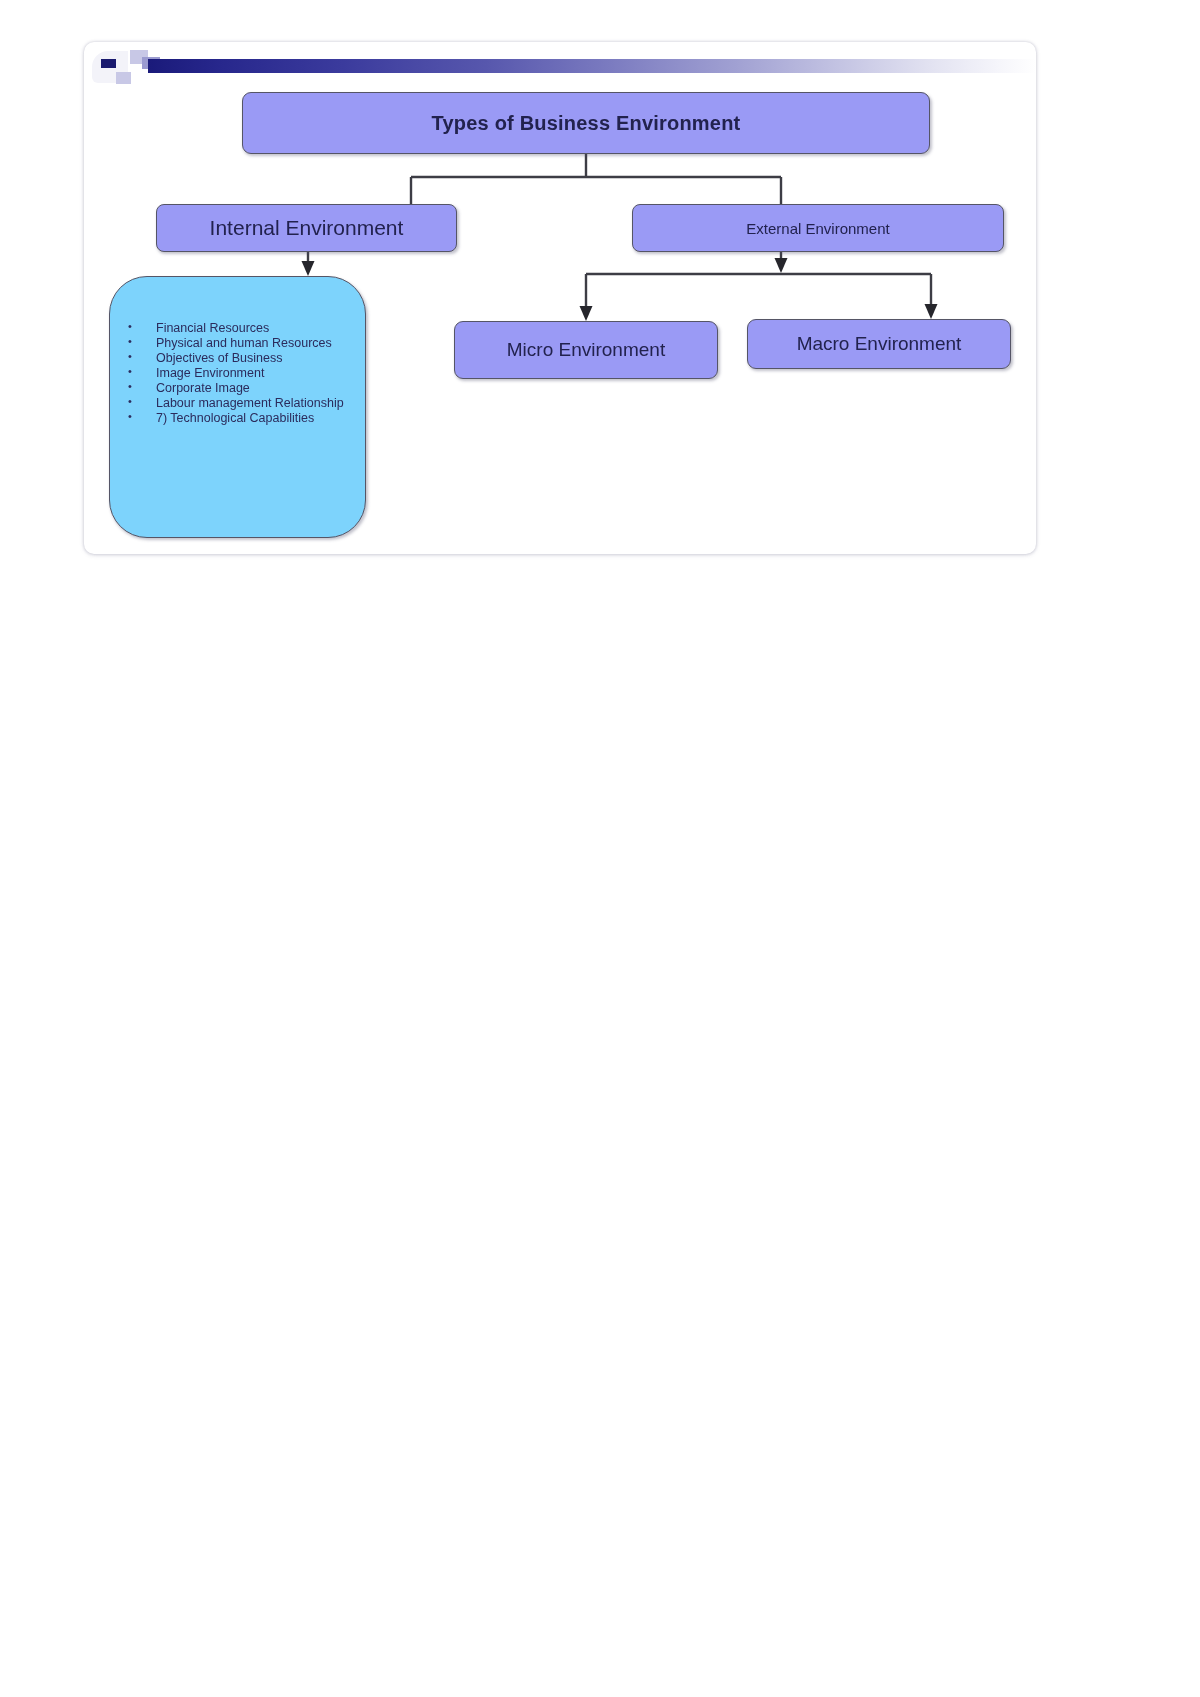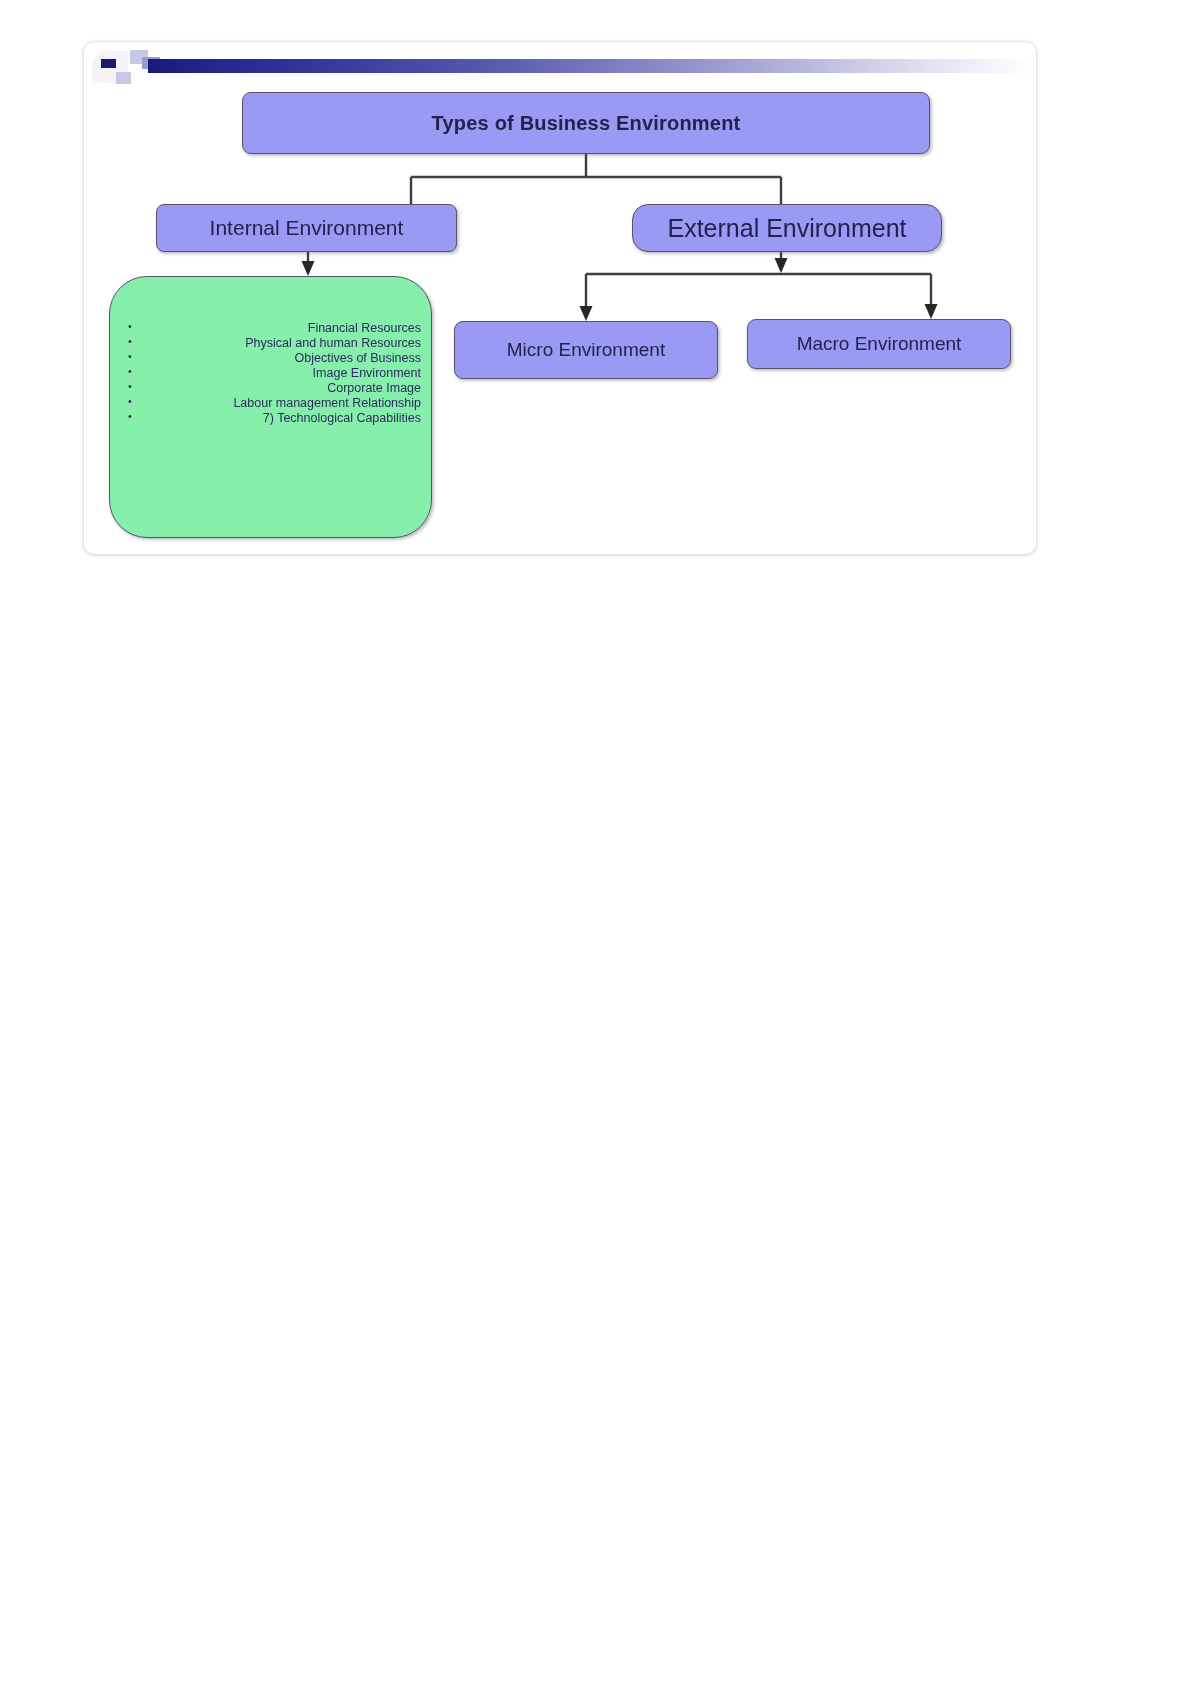--- a/index.html
+++ b/index.html
@@ -131,24 +131,24 @@
     top: 162px;
     width: 301px;
     height: 48px;
     border-radius: 8px;
     font-size: 21px;
   }
 
   #node-external {
     left: 548px;
     top: 162px;
-    width: 310px;
+    width: 372px;
     height: 48px;
-    border-radius: 16px;
-    font-size: 25px;
+    border-radius: 8px;
+    font-size: 15px;
   }
 
   #node-micro {
     left: 370px;
     top: 279px;
     width: 264px;
     height: 58px;
     border-radius: 9px;
     font-size: 19px;
   }
@@ -160,29 +160,28 @@
     height: 50px;
     border-radius: 9px;
     font-size: 19px;
   }
 
   
   #node-bullets {
     position: absolute;
     left: 25px;
     top: 234px;
-    width: 323px;
+    width: 257px;
     height: 262px;
-    background: #86efac;
+    background: #7dd3fc;
     border: 1.5px solid #555566;
     box-sizing: border-box;
     border-radius: 38px;
     box-shadow: 1.5px 2px 3px rgba(80,80,110,0.35);
     padding: 44px 10px 0 0;
-    text-align: right;
   }
   #bullet-list {
     list-style: none;
     margin: 0;
     padding: 0 0 0 16px;
     color: #2b2b5c;
     font-size: 12.5px;
     line-height: 1.16;
   }
   #bullet-list li {

